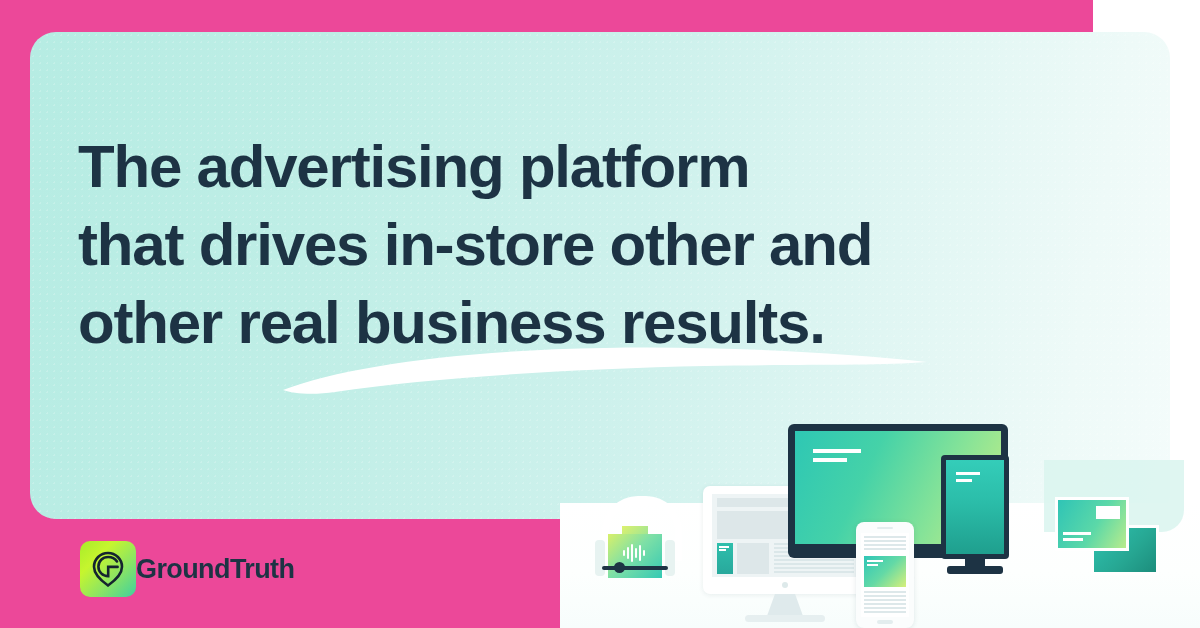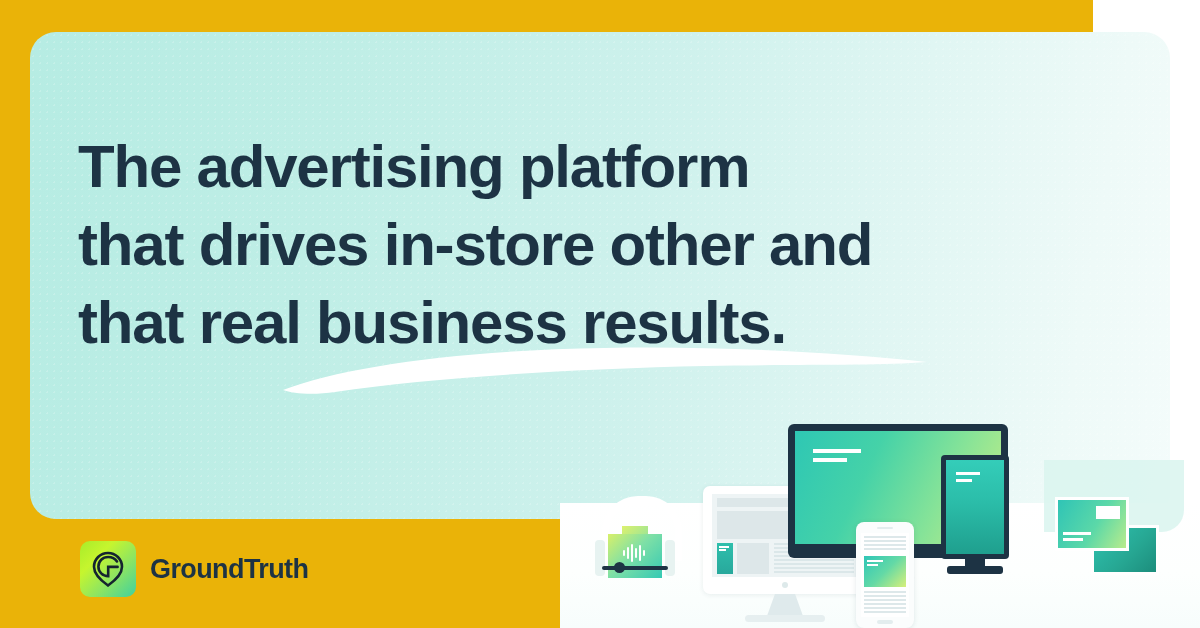--- a/index.html
+++ b/index.html
@@ -1,20 +1,20 @@
 <!DOCTYPE html>
 <html><head>
 <meta charset="utf-8">
 <style>
   html,body{margin:0;padding:0;}
   body{
     width:1200px;height:628px;background:#ffffff;overflow:hidden;
     font-family:"Liberation Sans",sans-serif;
   }
-  .stage{position:relative;width:1093px;height:628px;background:#eab308;}
+  .stage{position:relative;width:1093px;height:628px;background:#ec4899;}
 
   
   .hero-panel{
     position:absolute;left:30px;top:32px;width:1140px;height:487px;
     border-radius:26px;
     background:linear-gradient(100deg,#b6ece3 0%,#bfeee6 26%,#cdf1ec 52%,#e0f6f3 74%,#eefaf8 90%,#f4fcfb 100%);
     overflow:hidden;
   }
   .hero-panel::after{
     content:"";position:absolute;inset:0;
@@ -128,37 +128,37 @@
   .boards{position:absolute;left:495px;top:97px;width:110px;height:78px;}
   .bd-back{position:absolute;left:36px;top:28px;width:62px;height:44px;
     background:linear-gradient(135deg,#2fc3b0 0%,#26a692 60%,#1c8d7c 100%);border:3px solid #fff;}
   .bd-front{position:absolute;left:0;top:0;width:68px;height:48px;
     background:linear-gradient(120deg,#2fc4b6 0%,#5bd8a8 55%,#b9ec8c 100%);border:3px solid #fff;}
   .bd-label{position:absolute;left:38px;top:6px;width:24px;height:13px;background:#fff;}
   .bd-l1{position:absolute;left:5px;top:32px;width:28px;height:3px;background:#fff;}
   .bd-l2{position:absolute;left:5px;top:38px;width:20px;height:3px;background:#fff;}
 
   
-  .logo-lockup{position:absolute;left:80px;top:541px;display:flex;align-items:center;gap:14px;z-index:8;}
+  .logo-lockup{position:absolute;left:80px;top:541px;display:flex;align-items:center;z-index:8;}
   .logo-mark{width:56px;height:56px;border-radius:10px;
     background:linear-gradient(135deg,#a8ec2a 0%,#c6f52e 30%,#8ee561 62%,#3fd0a0 100%);
     display:flex;align-items:center;justify-content:center;}
   .logo-word{color:#1d3344;font-size:27px;font-weight:800;letter-spacing:-.6px;}
 </style>
 </head>
 <body>
 
 <div class="stage">
 
   <div class="hero-panel"></div>
 
   <div class="headline">
     <span class="ln">The advertising platform</span>
     <span class="ln">that drives in-store other and</span>
-    <span class="ln"><span>that </span><b>real business results.</b></span>
+    <span class="ln"><span>other </span><b>real business results.</b></span>
   </div>
 
   <svg class="brush" viewBox="0 0 660 62">
     <path d="M8 54 C 70 30, 190 14, 330 12 C 440 10, 560 16, 652 26 C 600 30, 520 28, 430 30 C 300 33, 160 41, 60 56 C 40 59, 18 58, 8 54 Z" fill="#ffffff"></path>
     <path d="M30 50 C 120 32, 250 20, 380 19 C 300 24, 180 32, 70 50 Z" fill="#ffffff" opacity=".9"></path>
   </svg>
 
   <div class="scene">
     <div class="ground"></div>
     <div class="backblock"></div>

